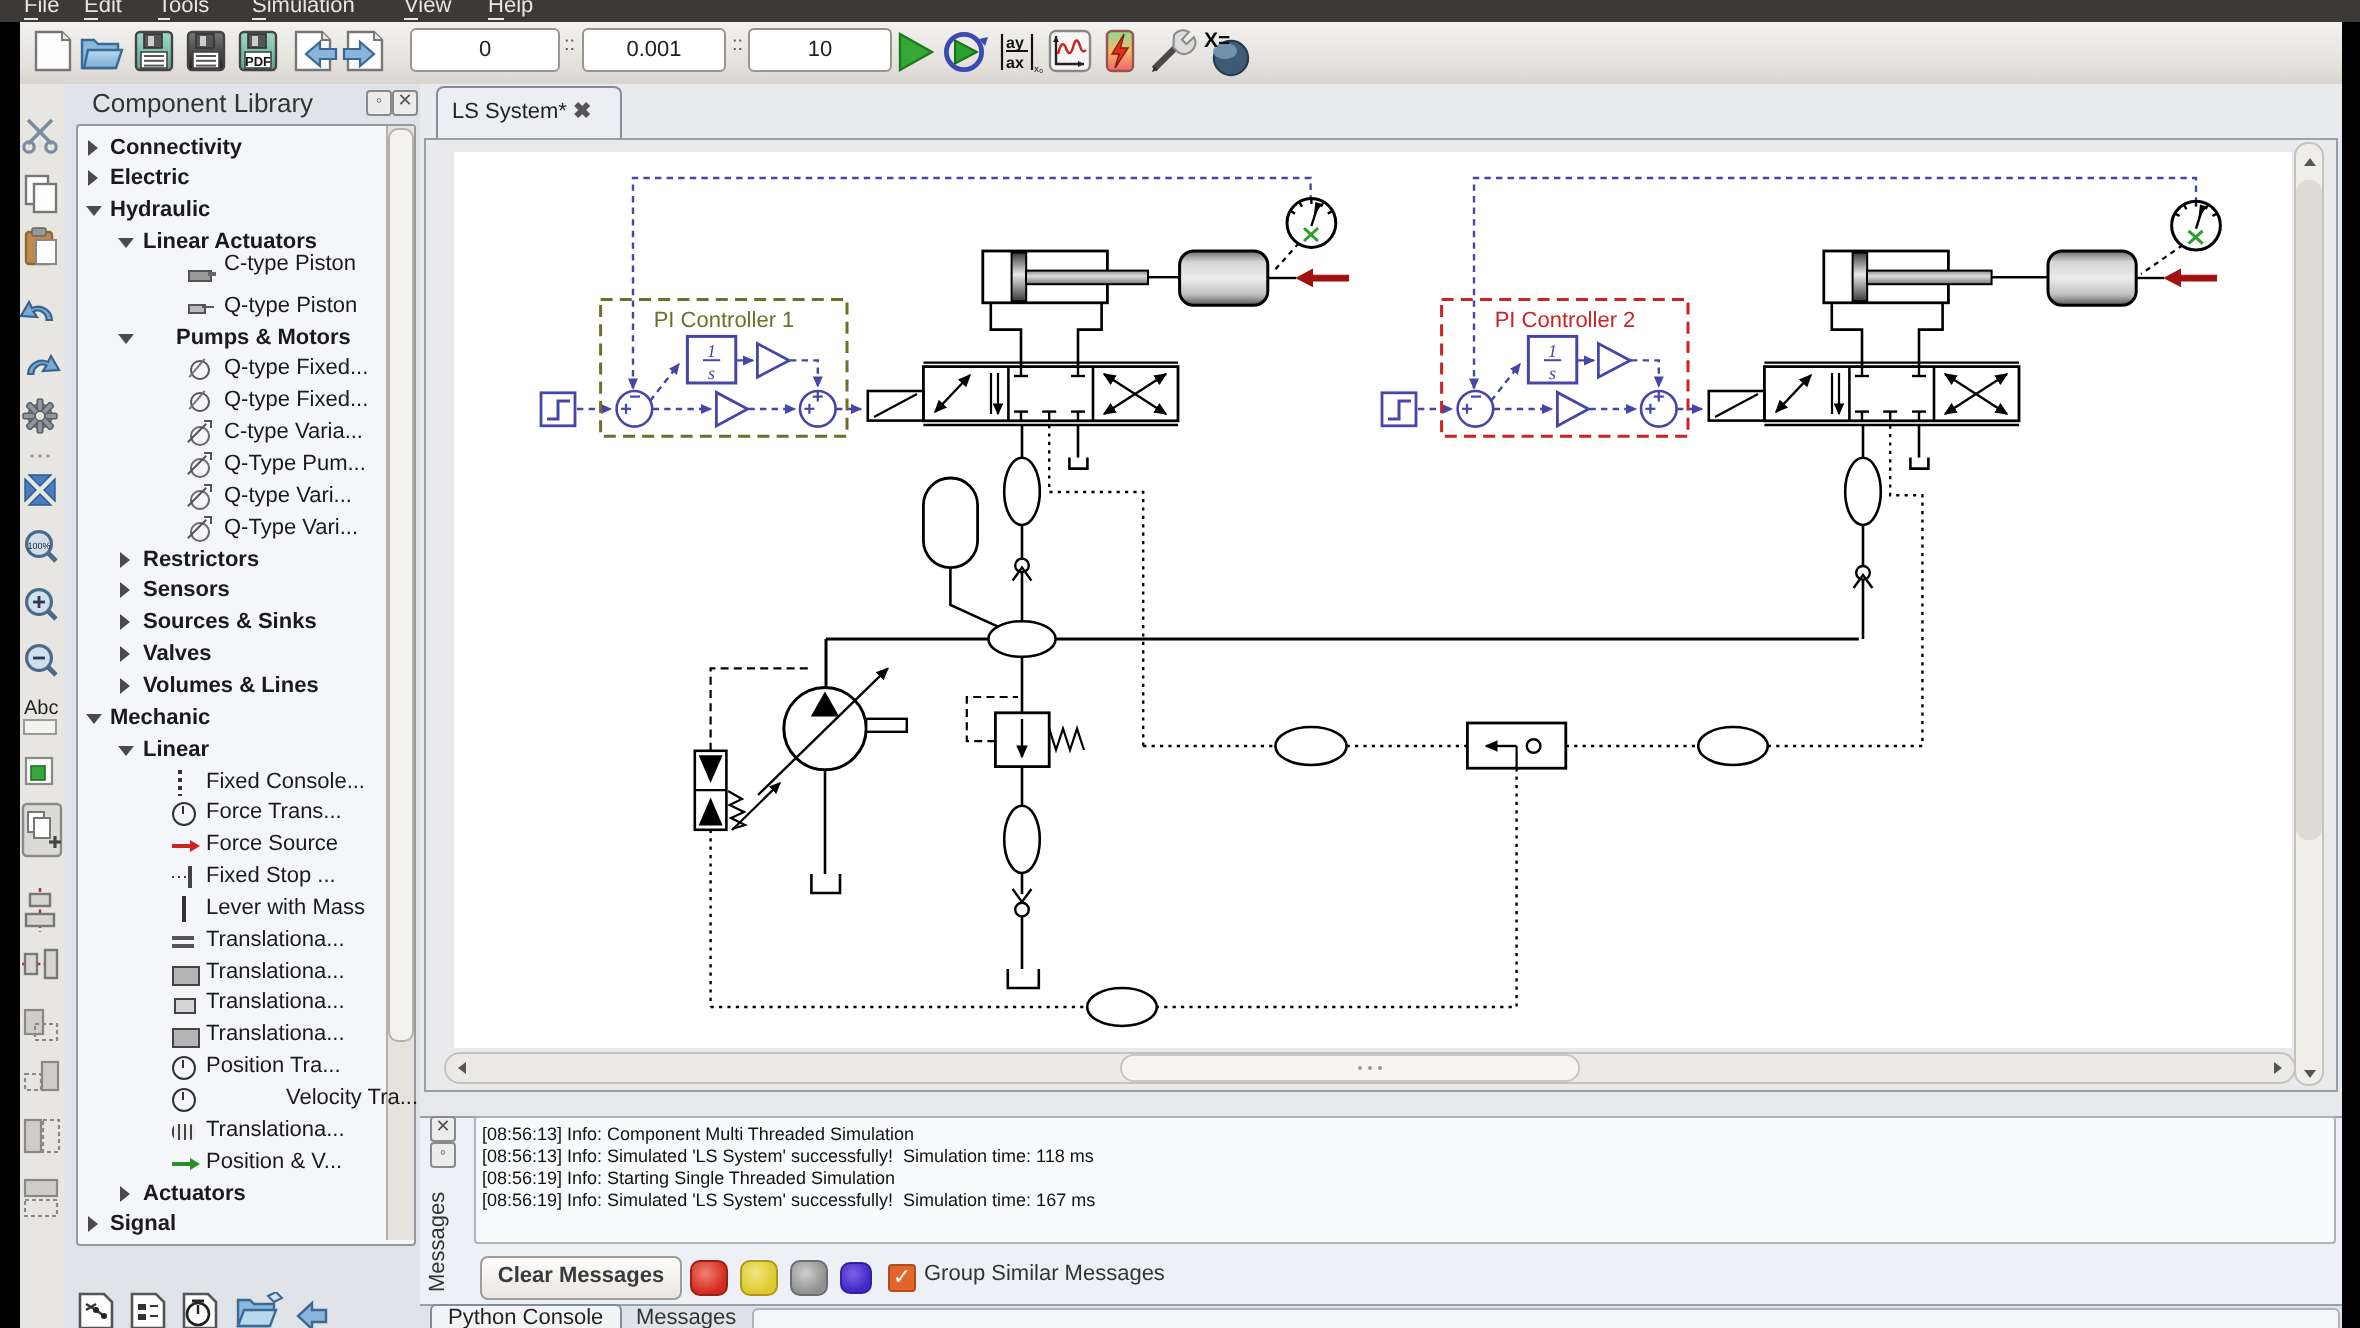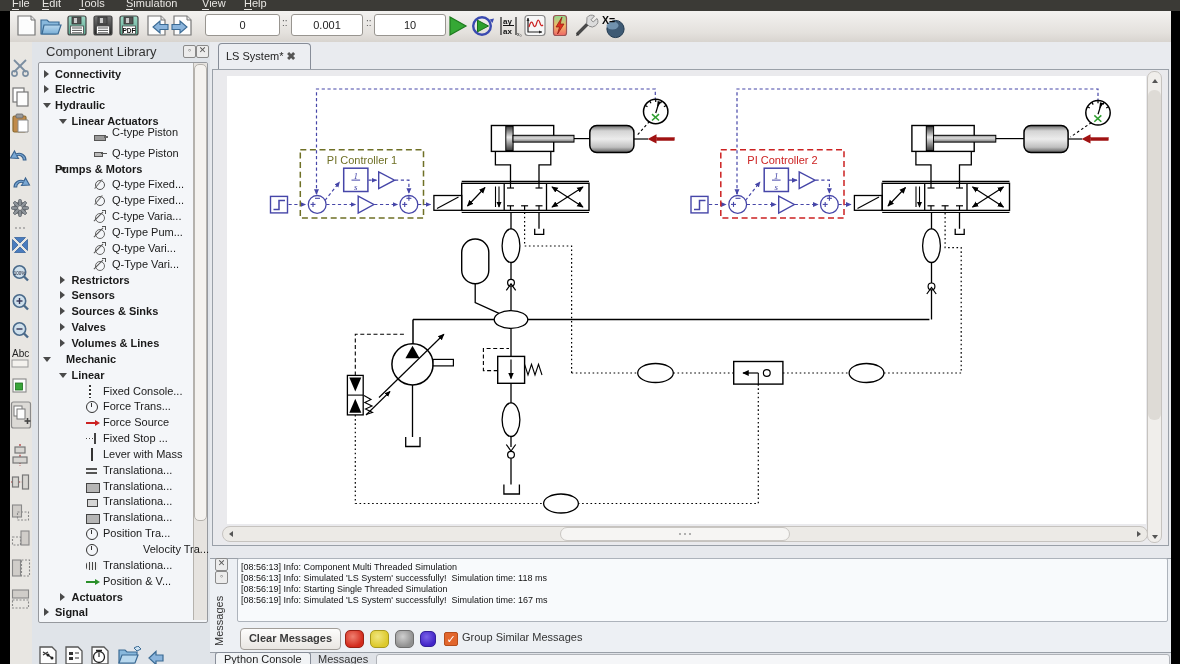--- a/index.html
+++ b/index.html
@@ -92,21 +92,21 @@
 <div class="trow abs" style="left:55px;top:97.2px;font-weight:bold;">Hydraulic</div>
 <div class="arr d abs" style="left:59px;top:119.0px;"></div>
 <div class="trow abs" style="left:71.5px;top:113.0px;font-weight:bold;">Linear Actuators</div>
 <div class="abs" style="left:94px;top:134.9px;width:10px;height:4px;background:#9a9a9a;border:1px solid #555;"></div>
     <div class="abs" style="left:104px;top:135.9px;width:4px;height:2px;background:#666;"></div>
 <div class="trow abs" style="left:112px;top:113px;margin-top:11px;">C-type Piston</div>
 <div class="abs" style="left:94px;top:151.8px;width:7px;height:3px;background:#bbb;border:1px solid #555;"></div>
     <div class="abs" style="left:101px;top:152.8px;width:6px;height:1px;background:#555;"></div>
 <div class="trow abs" style="left:112px;top:144.8px;">Q-type Piston</div>
 <div class="arr d abs" style="left:59px;top:166.6px;"></div>
-<div class="trow abs" style="left:55px;top:160.6px;font-weight:bold;">Pumps &amp; Motors</div>
+<div class="trow abs" style="left:88px;top:160.6px;font-weight:bold;">Pumps &amp; Motors</div>
 <div class="abs" style="left:95px;top:180.4px;width:8px;height:8px;border:1px solid #555;border-radius:50%;"></div>
     <div class="abs" style="left:98px;top:178.4px;width:1px;height:12px;background:#777;transform:rotate(40deg);"></div>
 <div class="trow abs" style="left:112px;top:176.4px;">Q-type Fixed...</div>
 <div class="abs" style="left:95px;top:196.3px;width:8px;height:8px;border:1px solid #555;border-radius:50%;"></div>
     <div class="abs" style="left:98px;top:194.3px;width:1px;height:12px;background:#777;transform:rotate(40deg);"></div>
 <div class="trow abs" style="left:112px;top:192.3px;">Q-type Fixed...</div>
 <div class="abs" style="left:95px;top:213.2px;width:8px;height:8px;border:1px solid #666;border-radius:50%;"></div>
     <div class="abs" style="left:98px;top:210.2px;width:1px;height:13px;background:#555;transform:rotate(45deg);"></div>
     <div class="abs" style="left:102px;top:210.2px;width:3px;height:3px;border-top:1px solid #555;border-right:1px solid #555;"></div>
 <div class="trow abs" style="left:112px;top:208.2px;">C-type Varia...</div>
@@ -126,21 +126,21 @@
 <div class="trow abs" style="left:71.5px;top:271.5px;font-weight:bold;">Restrictors</div>
 <div class="arr r abs" style="left:60px;top:291.4px;"></div>
 <div class="trow abs" style="left:71.5px;top:287.4px;font-weight:bold;">Sensors</div>
 <div class="arr r abs" style="left:60px;top:307.2px;"></div>
 <div class="trow abs" style="left:71.5px;top:303.2px;font-weight:bold;">Sources &amp; Sinks</div>
 <div class="arr r abs" style="left:60px;top:323.1px;"></div>
 <div class="trow abs" style="left:71.5px;top:319.1px;font-weight:bold;">Valves</div>
 <div class="arr r abs" style="left:60px;top:338.9px;"></div>
 <div class="trow abs" style="left:71.5px;top:334.9px;font-weight:bold;">Volumes &amp; Lines</div>
 <div class="arr d abs" style="left:43px;top:356.8px;"></div>
-<div class="trow abs" style="left:66px;top:350.8px;font-weight:bold;">Mechanic</div>
+<div class="trow abs" style="left:55px;top:350.8px;font-weight:bold;">Mechanic</div>
 <div class="arr d abs" style="left:59px;top:372.6px;"></div>
 <div class="trow abs" style="left:71.5px;top:366.6px;font-weight:bold;">Linear</div>
 <div class="abs" style="left:89px;top:384.5px;width:2px;height:13px;background:repeating-linear-gradient(#333 0 2px,#fff 2px 4px);"></div>
 <div class="trow abs" style="left:103px;top:382.5px;">Fixed Console...</div>
 <div class="abs" style="left:86px;top:401.3px;width:10px;height:10px;border:1px solid #333;border-radius:50%;"></div>
     <div class="abs" style="left:91px;top:403.3px;width:1px;height:4px;background:#333;"></div>
 <div class="trow abs" style="left:103px;top:398.3px;">Force Trans...</div>
 <div class="abs" style="left:86px;top:422.2px;width:10px;height:2px;background:#c22;"></div>
     <div class="abs" style="left:95px;top:420.2px;width:0;height:0;border-left:5px solid #c22;border-top:3px solid transparent;border-bottom:3px solid transparent;"></div>
 <div class="trow abs" style="left:103px;top:414.2px;">Force Source</div>

